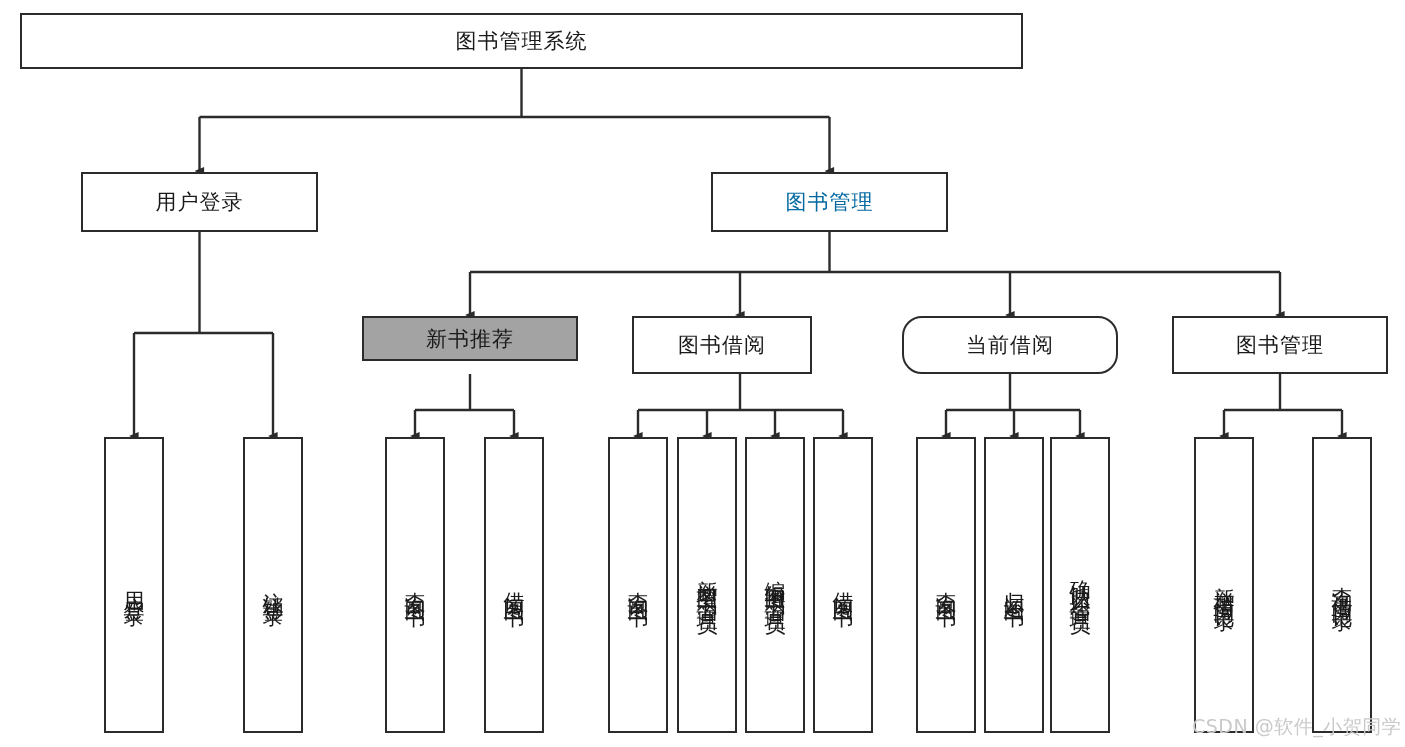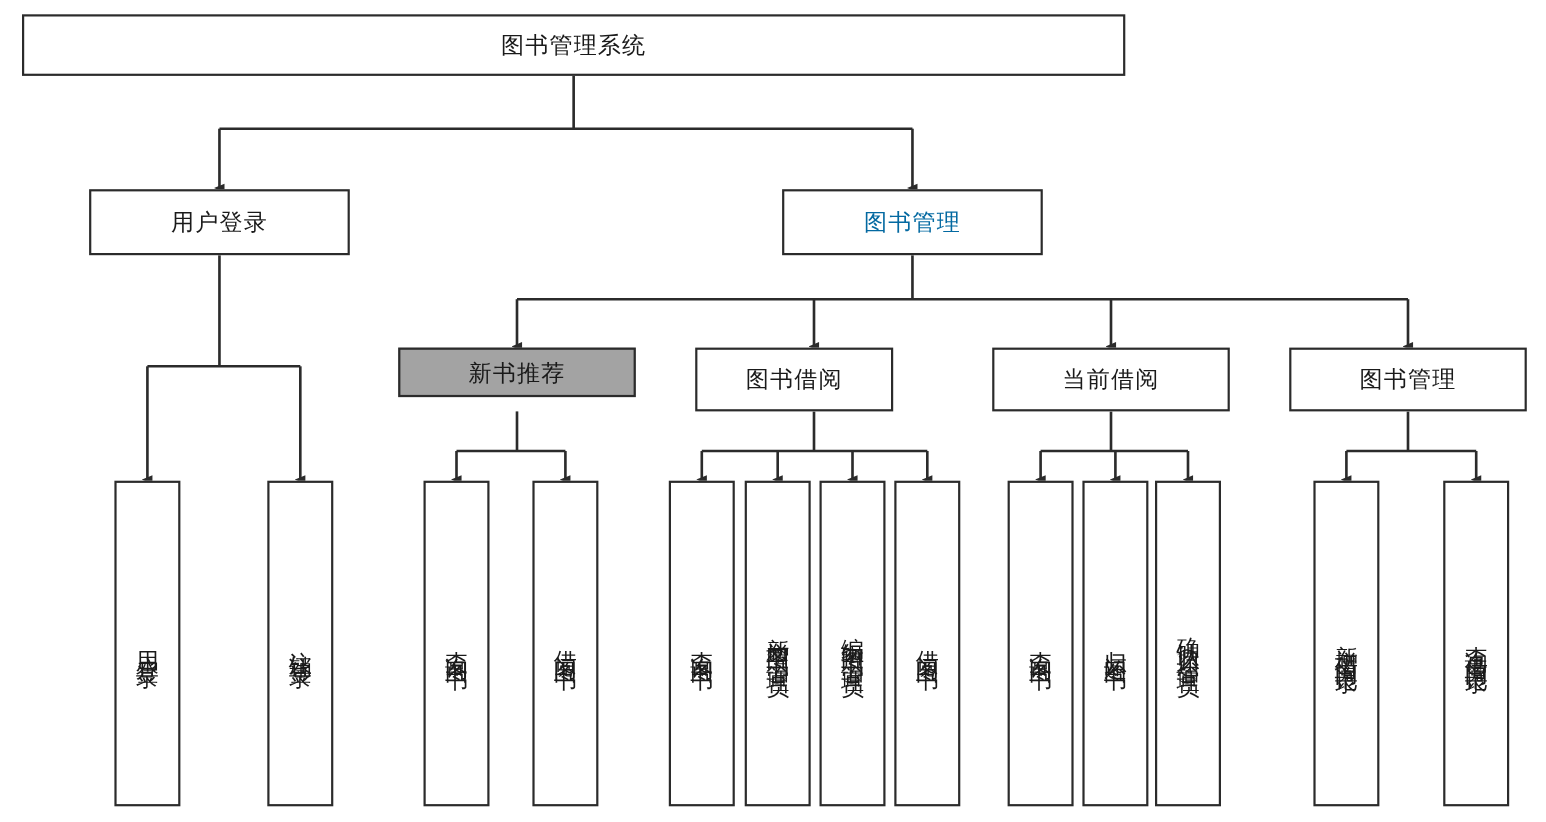--- a/index.html
+++ b/index.html
@@ -119,21 +119,21 @@
       </div>
       <div class="node h" style="left: 711px; top: 172px; width: 237px; height: 60px; border-color: rgb(43, 43, 43); background: rgb(255, 255, 255); color: #0369a1;">
         <span class="htext">图书管理</span>
       </div>
       <div class="node h" style="left: 362px; top: 316px; width: 216px; height: 45px; border-color: rgb(43, 43, 43); background: #a3a3a3; color: rgb(26, 26, 26);">
         <span class="htext">新书推荐</span>
       </div>
       <div class="node h" style="left: 632px; top: 316px; width: 180px; height: 58px; border-color: rgb(43, 43, 43); background: rgb(255, 255, 255); color: rgb(26, 26, 26);">
         <span class="htext">图书借阅</span>
       </div>
-      <div class="node h" style="left: 902px; top: 316px; width: 216px; height: 58px; border-color: rgb(43, 43, 43); background: rgb(255, 255, 255); color: rgb(26, 26, 26);">
+      <div class="node h" style="left: 902px; top: 316px; width: 216px; height: 58px; border-color: rgb(43, 43, 43); background: rgb(255, 255, 255); color: rgb(26, 26, 26); border-radius: 20px;">
         <span class="htext">当前借阅</span>
       </div>
       <div class="node h" style="left: 1172px; top: 316px; width: 216px; height: 58px; border-color: rgb(43, 43, 43); background: rgb(255, 255, 255); color: rgb(26, 26, 26);">
         <span class="htext">图书管理</span>
       </div>
       <div class="node v" style="left: 104px; top: 437px; width: 60px; height: 296px; border-color: rgb(43, 43, 43); background: rgb(255, 255, 255); color: rgb(26, 26, 26);">
         <span class="vtext">用户登录</span>
       </div>
       <div class="node v" style="left: 243px; top: 437px; width: 60px; height: 296px; border-color: rgb(43, 43, 43); background: rgb(255, 255, 255); color: rgb(26, 26, 26);">
         <span class="vtext">注销登录</span>
@@ -165,13 +165,14 @@
       <div class="node v" style="left: 1050px; top: 437px; width: 60px; height: 296px; border-color: rgb(43, 43, 43); background: rgb(255, 255, 255); color: rgb(26, 26, 26);">
         <span class="vtext">确认归还（管理员）</span>
       </div>
       <div class="node v" style="left: 1194px; top: 437px; width: 60px; height: 296px; border-color: rgb(43, 43, 43); background: rgb(255, 255, 255); color: rgb(26, 26, 26);">
         <span class="vtext">新增借阅记录</span>
       </div>
       <div class="node v" style="left: 1312px; top: 437px; width: 60px; height: 296px; border-color: rgb(43, 43, 43); background: rgb(255, 255, 255); color: rgb(26, 26, 26);">
         <span class="vtext">查询借阅记录</span>
       </div>
     </div>
+  <div class="watermark" style="left: 1192px; top: 714px; color: rgb(201, 201, 201);">CSDN @软件_小贺同学</div>
 </div>
 
 </body></html>

